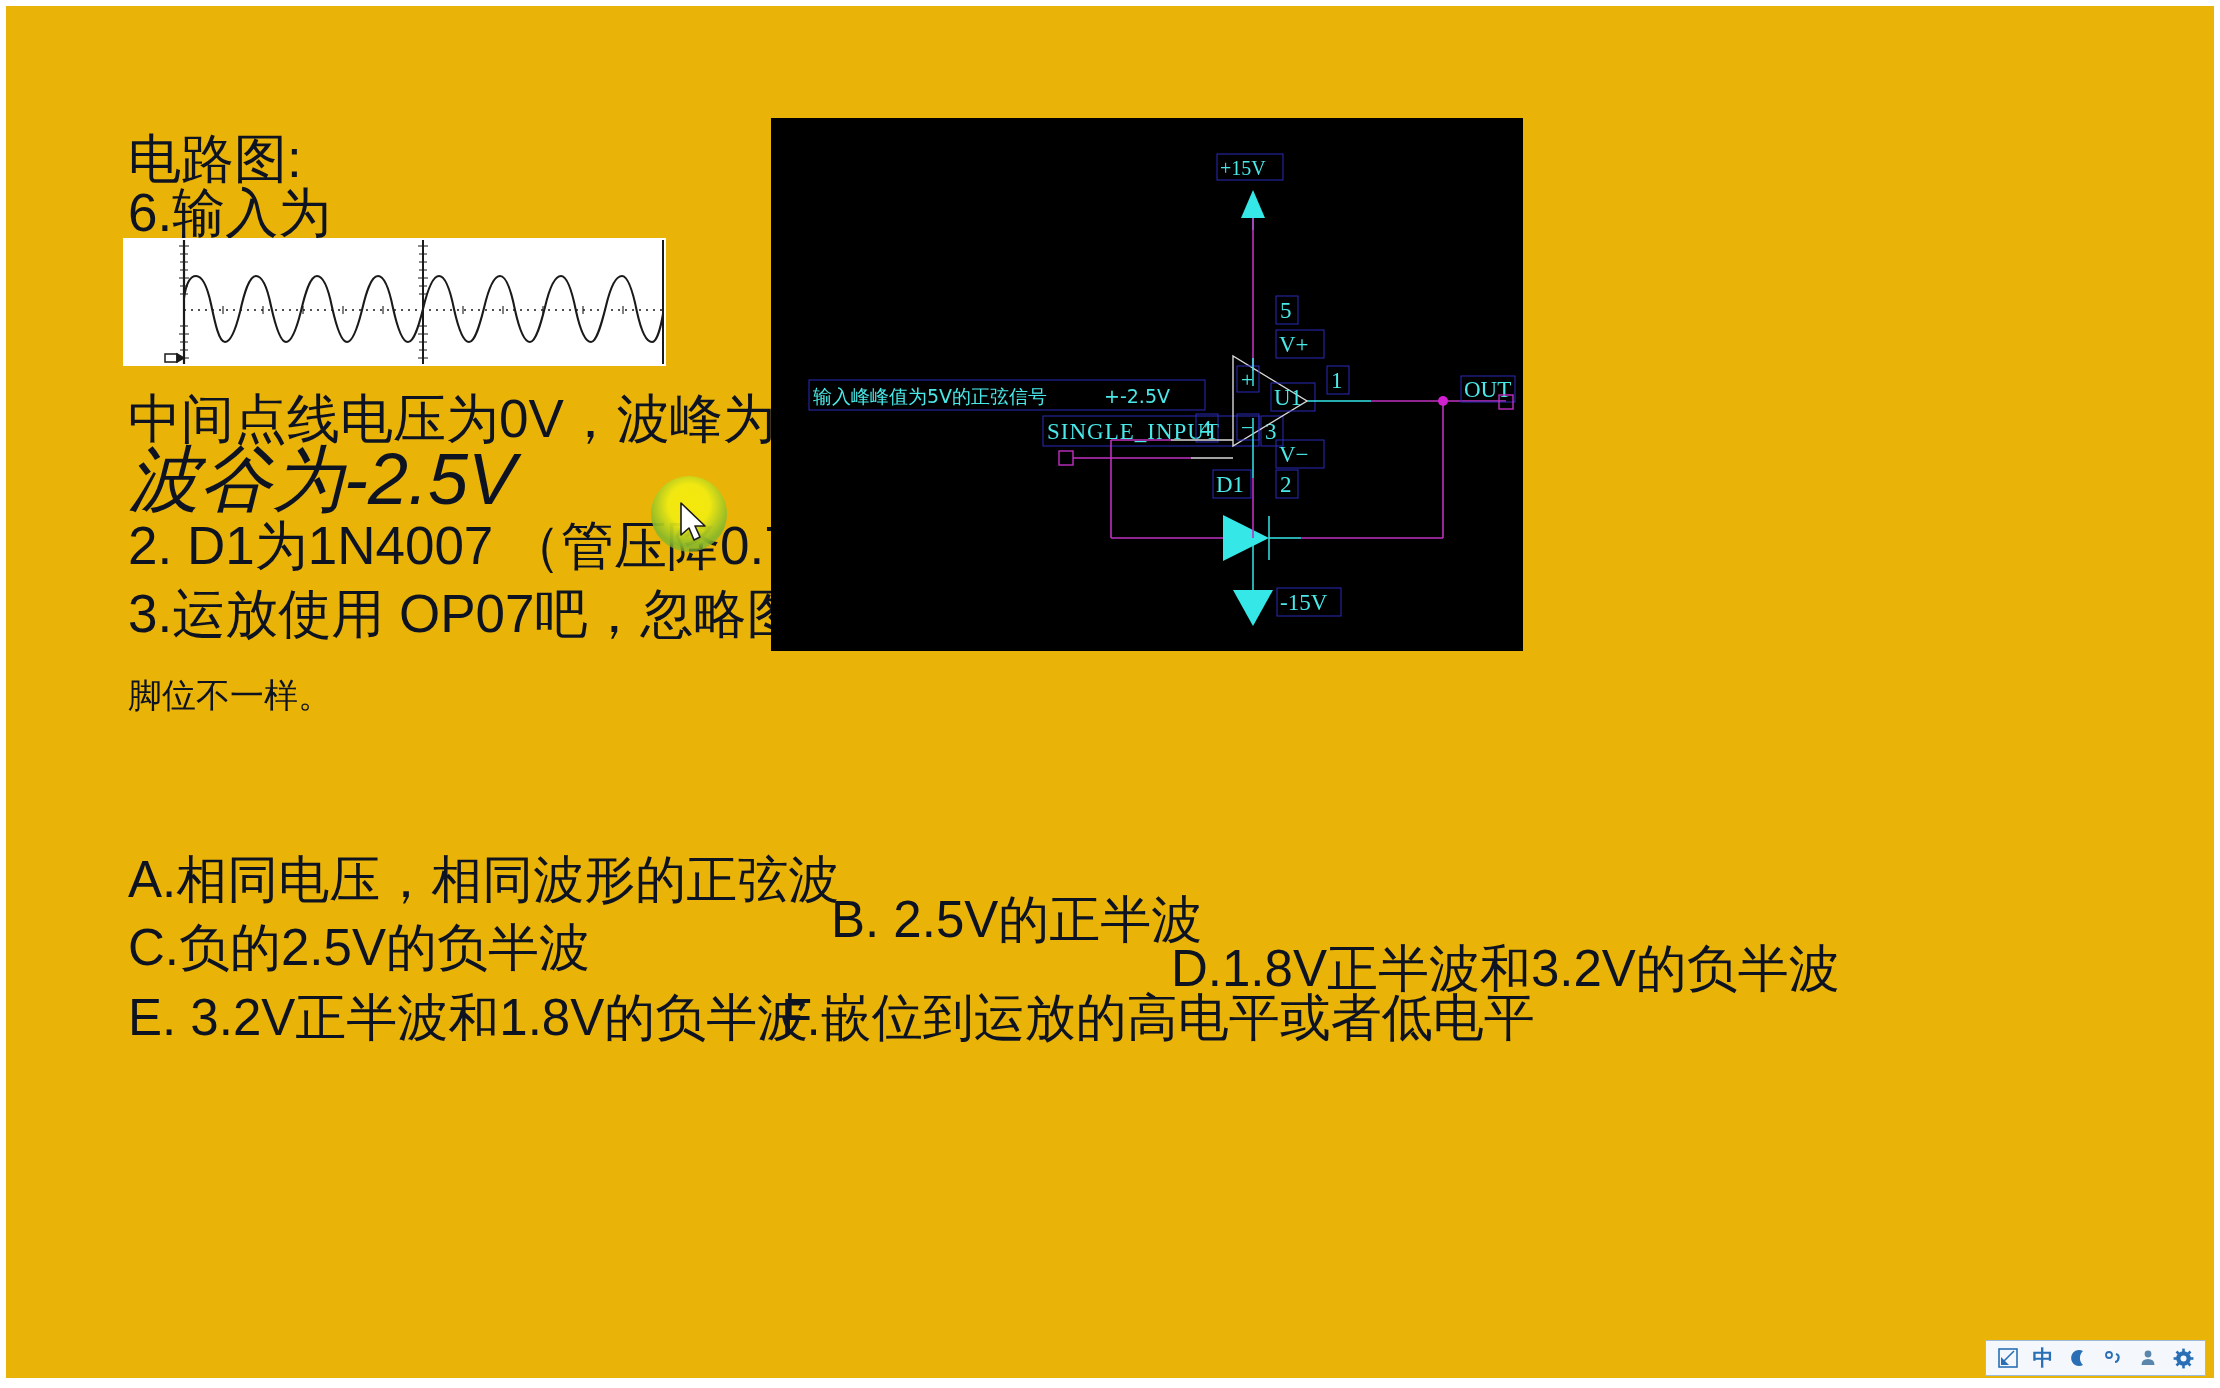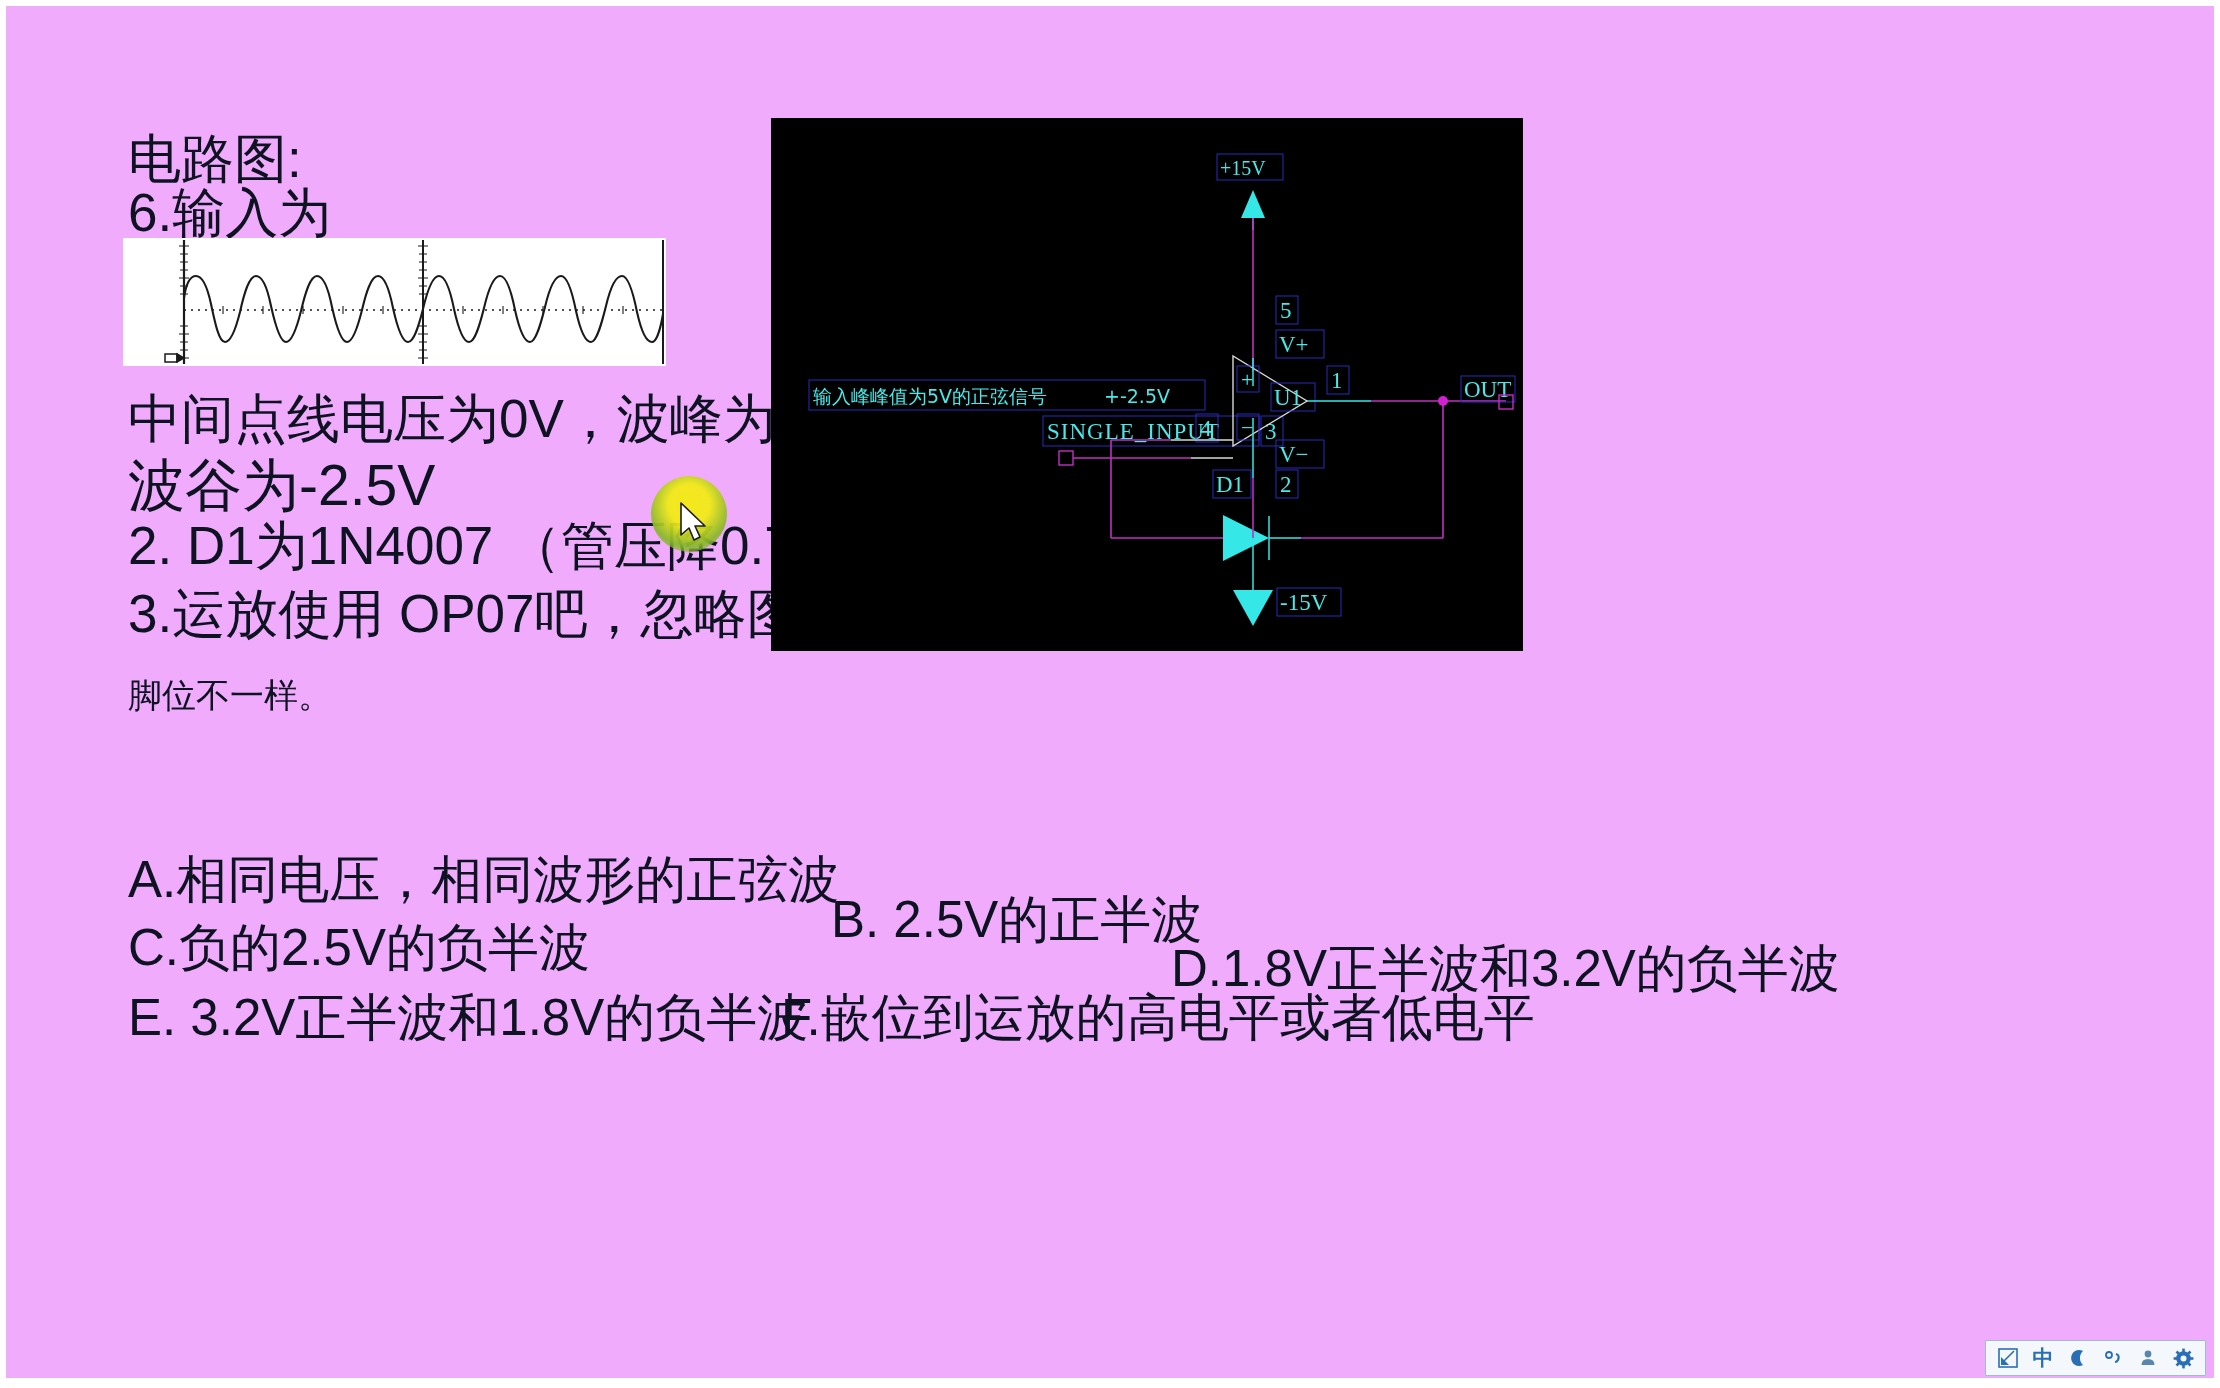--- a/index.html
+++ b/index.html
@@ -4,38 +4,38 @@
 <style>
   html,body{margin:0;padding:0;}
   body{
     width:2220px;height:1388px;
     background:#ffffff;
     font-family:"Liberation Sans","DejaVu Sans",sans-serif;
     overflow:hidden;
   }
   #slide{
     position:absolute;left:0;top:0;width:2220px;height:1384px;
-    background:#f0abfc;
+    background:#eab308;
     border:6px solid #ffffff;
     box-sizing:border-box;
   }
   
   .txt{
     position:absolute;
     color:#0d1321;
     font-family:"Liberation Sans","DejaVu Sans",sans-serif;
     font-weight:400;
     white-space:nowrap;
     letter-spacing:0px;
   }
   #l-title1{left:122px;top:118px;font-size:53px;}
   #l-title2{left:122px;top:172px;font-size:53px;}
 
   #l-row1{left:122px;top:378px;font-size:53px;}
-  #l-row2{left:122px;top:442px;font-size:57px;}
+  #l-row2{left:122px;top:426px;font-size:72px;font-style:italic;}
   #l-row3{left:122px;top:505px;font-size:53px;}
   #l-row4{left:122px;top:573px;font-size:53px;}
   #l-row5{left:122px;top:640px;font-size:34px;margin-top:27px;}
   #l-row6{left:122px;top:706px;font-size:53px;}
 
   #opt-a{left:122px;top:840px;font-size:51px;}
   #opt-b{left:825px;top:880px;font-size:51px;}
   #opt-c{left:122px;top:908px;font-size:51px;}
   #opt-d{left:1165px;top:908px;font-size:51px;margin-top:21px;}
   #opt-e{left:122px;top:978px;font-size:51px;}

